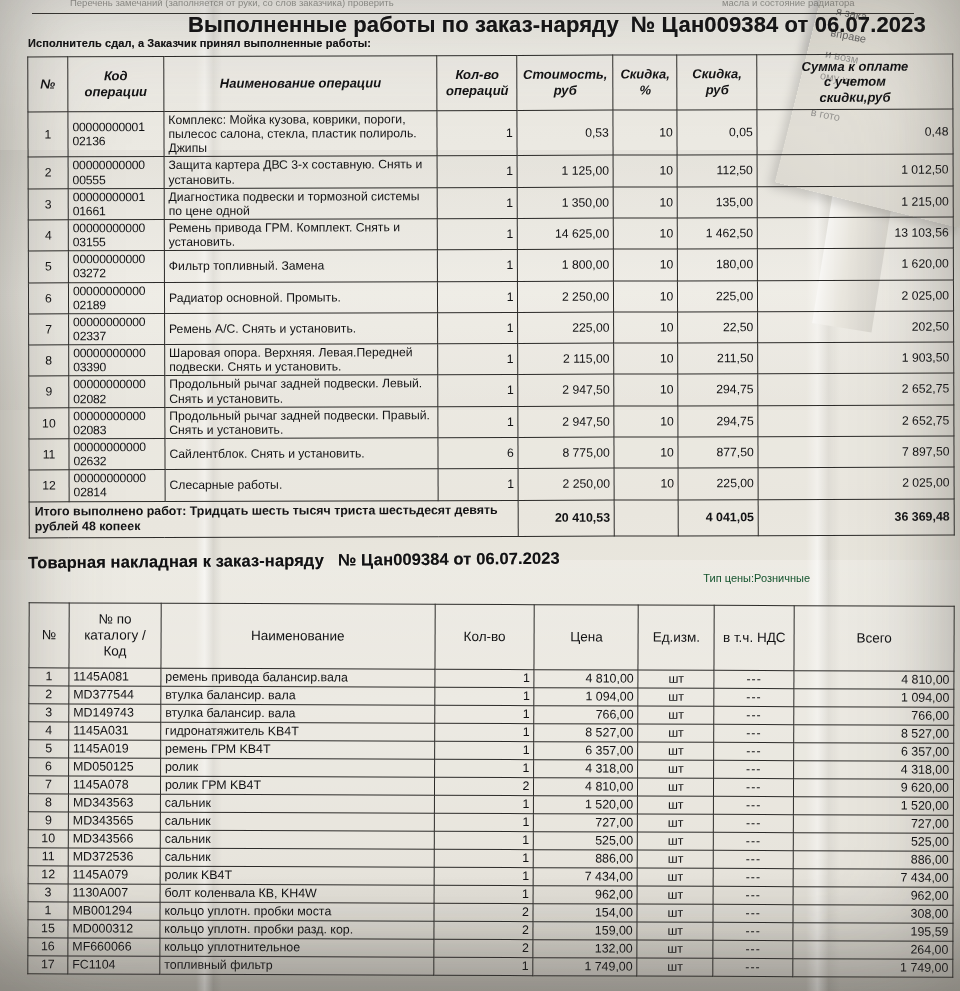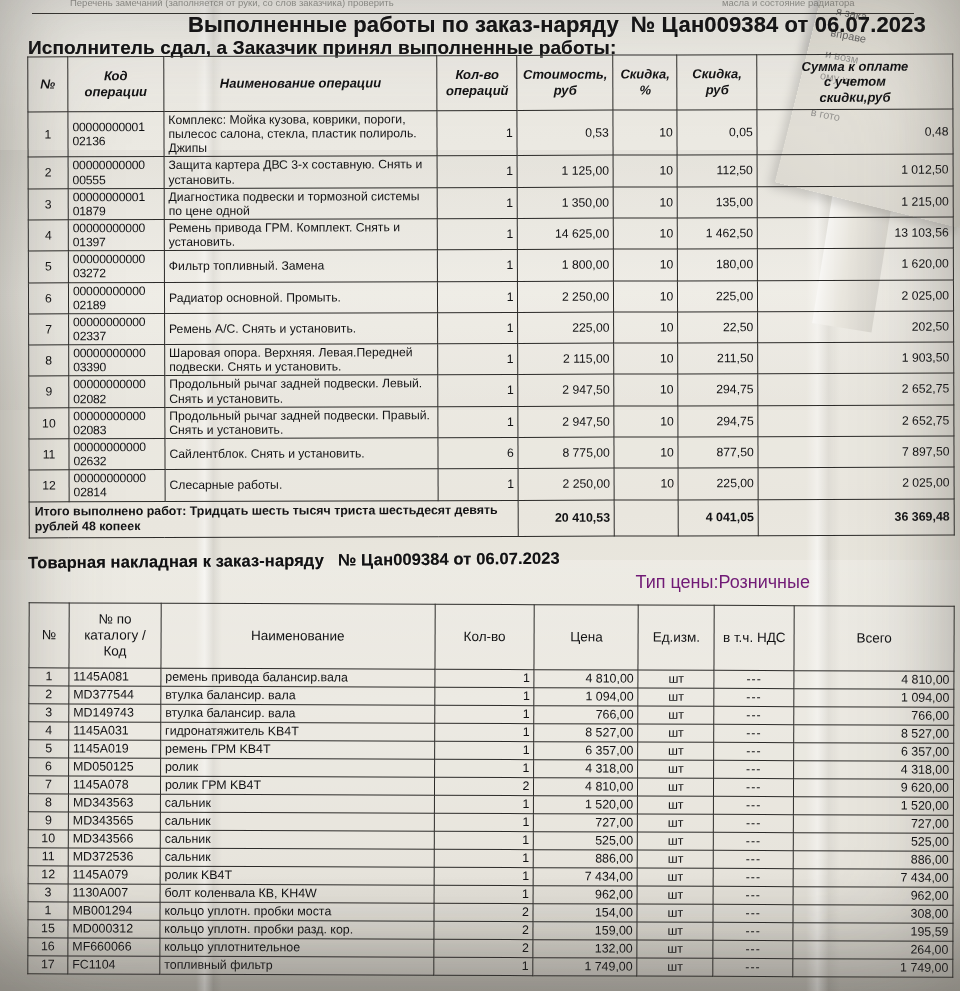--- a/index.html
+++ b/index.html
@@ -61,24 +61,24 @@
   #topstrip .ts-a{left:38px;}
   #topstrip .ts-b{left:690px;}
 
   
   .doc-title{
     position:absolute;font-weight:bold;white-space:nowrap;letter-spacing:.1px;
     color:#121214;text-shadow:0 0 .5px rgba(0,0,0,.45);
   }
   #title1{left:188px;top:12px;font-size:22px;}
   #title1 .num{margin-left:12px;}
-  #subtitle1{left:28px;top:37px;font-size:19px;}
+  #subtitle1{left:28px;top:37px;font-size:11px;}
   #title2{left:28px;top:551px;font-size:16.5px;}
   #title2 .num{margin-left:14px;}
-  #pricetype{position:absolute;right:150px;top:572px;font-size:18px;color:#701a75;white-space:nowrap;}
+  #pricetype{position:absolute;right:150px;top:572px;font-size:11px;color:#14532d;white-space:nowrap;}
 
   
   table.doc{
     position:absolute;border-collapse:collapse;
     background:rgba(238,236,228,.35);
   }
   table.doc td,table.doc th{
     border:1.1px solid #2c2b29;
     padding:1px 4px;
     font-size:12.2px;
@@ -227,34 +227,34 @@
         <td class="r">1</td>
         <td class="r">1 125,00</td>
         <td class="r">10</td>
         <td class="r">112,50</td>
         <td class="r">1 012,50</td>
       </tr>
       <tr>
         <td class="c">3</td>
         <td class="code l">
           <div>00000000001</div>
-          <div>01879</div>
+          <div>01661</div>
         </td>
         <td class="l">Диагностика подвески и тормозной системы по цене одной</td>
         <td class="r">1</td>
         <td class="r">1 350,00</td>
         <td class="r">10</td>
         <td class="r">135,00</td>
         <td class="r">1 215,00</td>
       </tr>
       <tr>
         <td class="c">4</td>
         <td class="code l">
           <div>00000000000</div>
-          <div>01397</div>
+          <div>03155</div>
         </td>
         <td class="l">Ремень привода ГРМ. Комплект. Снять и установить.</td>
         <td class="r">1</td>
         <td class="r">14 625,00</td>
         <td class="r">10</td>
         <td class="r">1 462,50</td>
         <td class="r">13 103,56</td>
       </tr>
       <tr>
         <td class="c">5</td>

